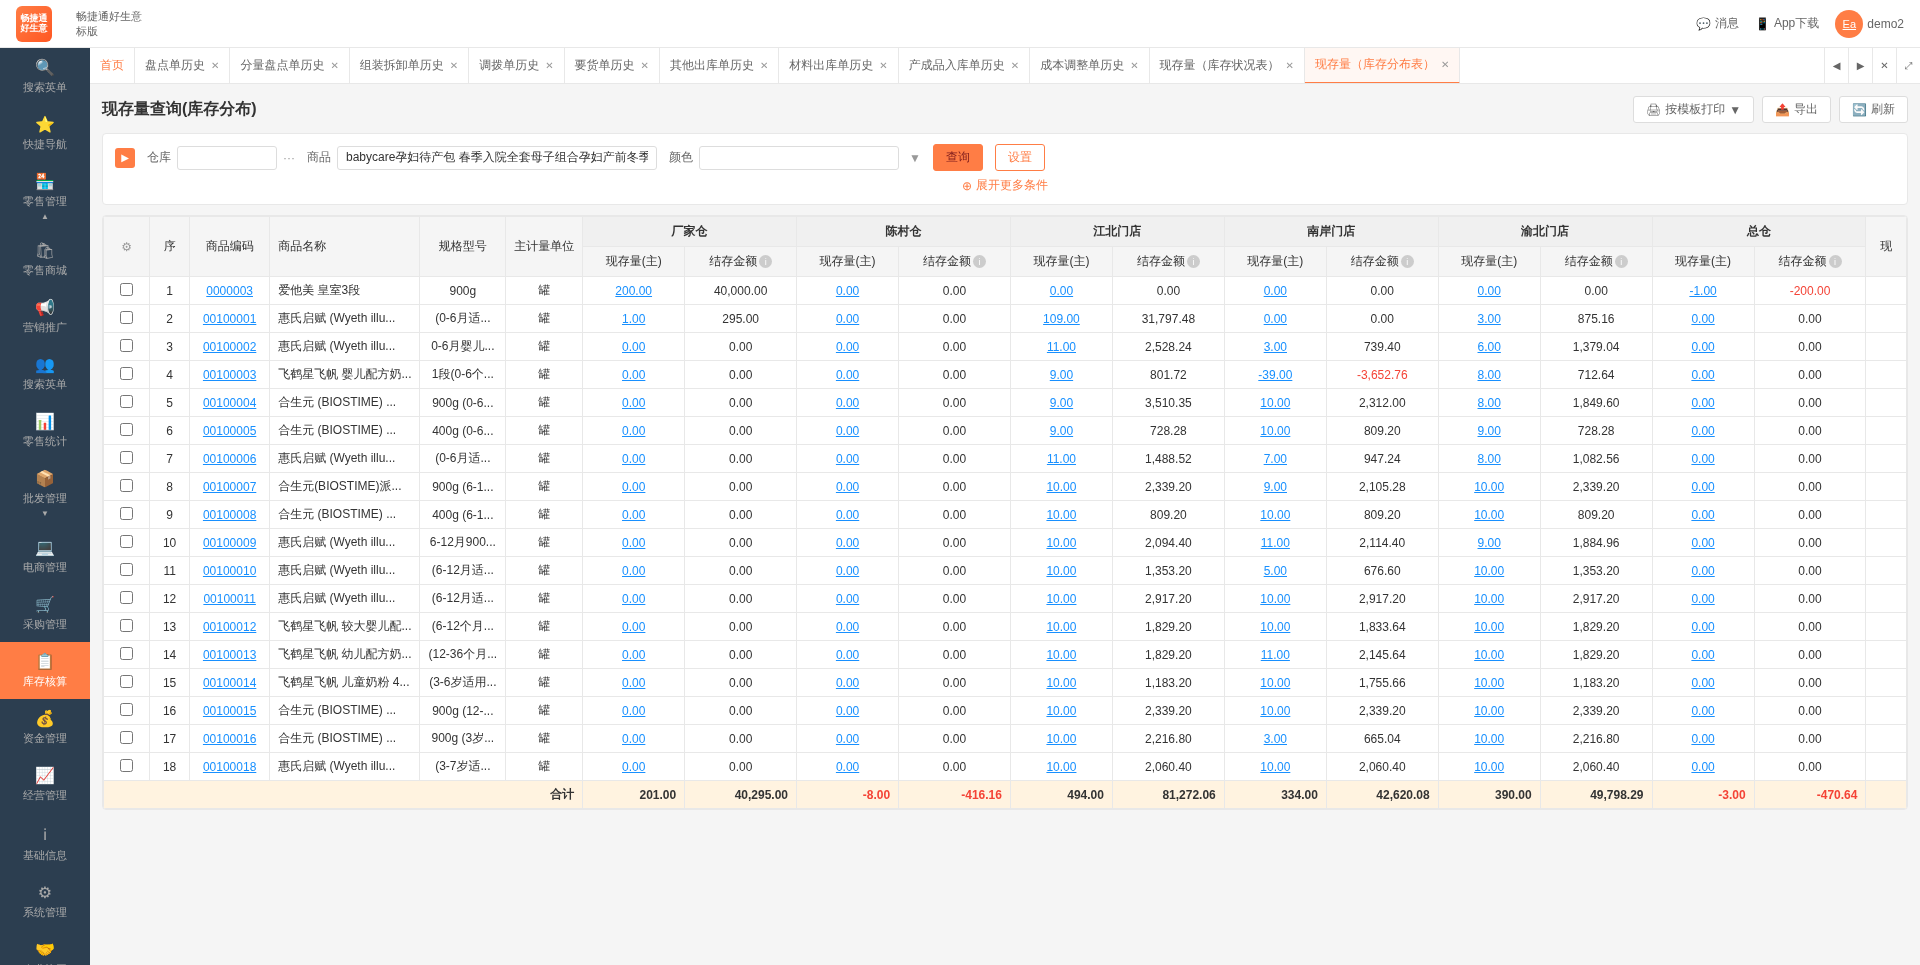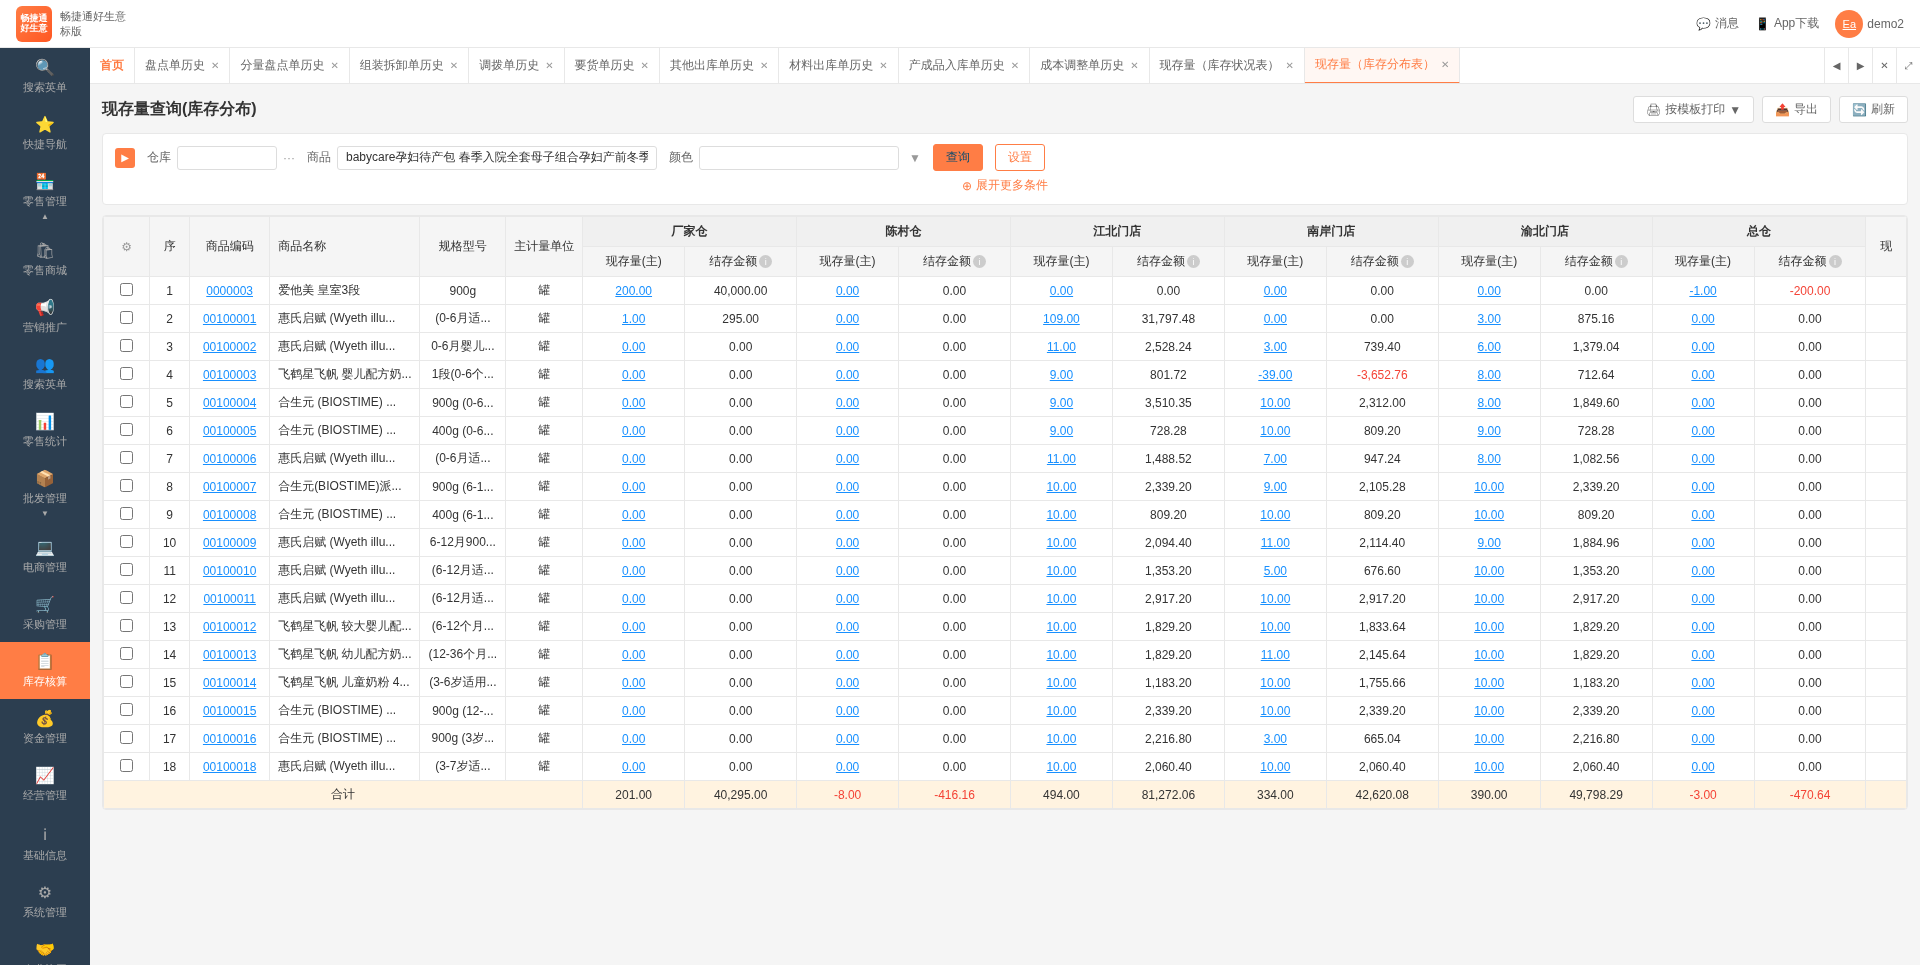--- a/index.html
+++ b/index.html
@@ -14,21 +14,21 @@
       justify-content: space-between;
       padding: 0 16px;
       border-bottom: 1px solid #e8e8e8;
       position: fixed;
       top: 0; left: 0; right: 0;
       z-index: 100;
     }
     .logo-area {
       display: flex;
       align-items: center;
-      gap: 8px;
+      gap: 24px;
     }
     .logo-box {
       width: 36px; height: 36px;
       background: linear-gradient(135deg, #ff7d45, #ff5722);
       border-radius: 6px;
       display: flex; align-items: center; justify-content: center;
       color: white; font-size: 10px; font-weight: bold;
     }
     .logo-text { font-size: 11px; color: #666; }
     .top-right {
@@ -69,21 +69,21 @@
       flex-shrink: 0;
     }
     .tab-item.active {
       background: #fff7f3;
       color: #ff7d45;
       border-bottom: 2px solid #ff7d45;
     }
     .tab-item .tab-close {
       font-size: 10px; color: #999; margin-left: 2px;
     }
-    .tab-item.home { color: #ff7d45; font-weight: bold; }
+    .tab-item.home { color: #ff7d45; font-weight: normal; }
     .tab-nav-btns {
       display: flex; align-items: center; margin-left: auto;
     }
     .tab-nav-btn {
       width: 24px; height: 36px;
       display: flex; align-items: center; justify-content: center;
       cursor: pointer; color: #666; border-left: 1px solid #e8e8e8;
       font-size: 10px;
     }
 
@@ -129,21 +129,21 @@
     }
     .page-actions {
       display: flex; gap: 8px; align-items: center;
     }
     .btn {
       padding: 4px 12px; border-radius: 3px; cursor: pointer;
       font-size: 12px; border: 1px solid #ddd;
       display: flex; align-items: center; gap: 4px;
     }
     .btn-default { background: #fff; color: #666; }
-    .btn-primary { background: #ff7d45; color: #0c4a6e; border-color: #ff7d45; }
+    .btn-primary { background: #ff7d45; color: #7f1d1d; border-color: #ff7d45; }
     .btn-secondary { background: #fff; color: #ff7d45; border-color: #ff7d45; }
 
     
     .filter-area {
       background: #fff;
       border: 1px solid #e8e8e8;
       border-radius: 4px;
       padding: 10px 12px;
       margin-bottom: 10px;
     }
@@ -204,21 +204,21 @@
       text-align: center;
       white-space: nowrap;
     }
     .text-red { color: #f44336; }
     .text-link { color: #1890ff; text-decoration: underline; cursor: pointer; }
     .col-num { width: 40px; }
     .col-code { width: 80px; }
     .col-name { width: 120px; text-align: left; }
     .col-spec { width: 80px; }
     .col-unit { width: 60px; }
-    .summary-row td { background: #fff3e0 !important; font-weight: normal; }
+    .summary-row td { background: #fff3e0 !important; font-weight: bold; text-align: right; }
 
     
     .group-header {
       background: #f0f0f0;
       text-align: center;
       font-weight: bold;
     }
 
     
     ::-webkit-scrollbar { width: 6px; height: 6px; }

